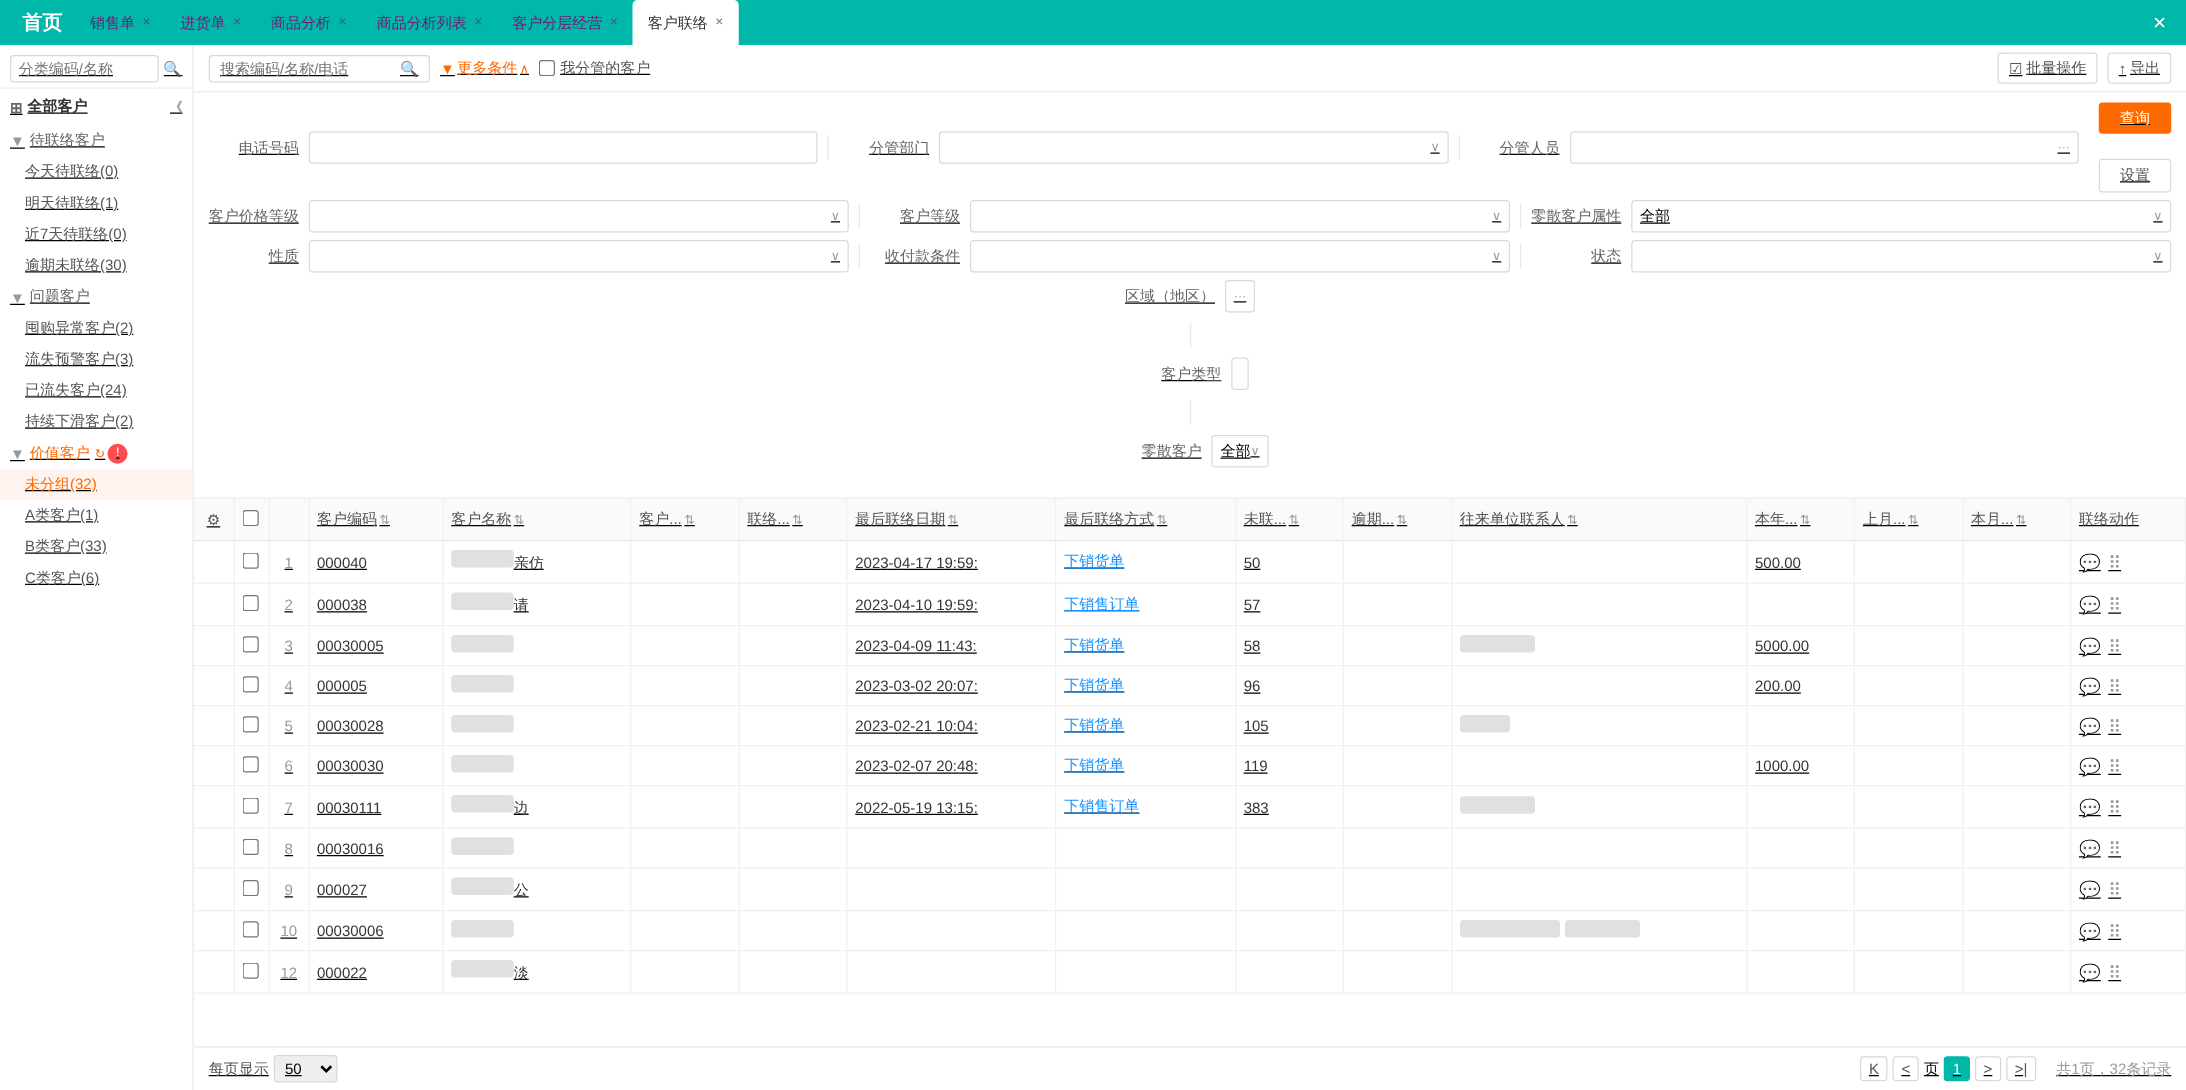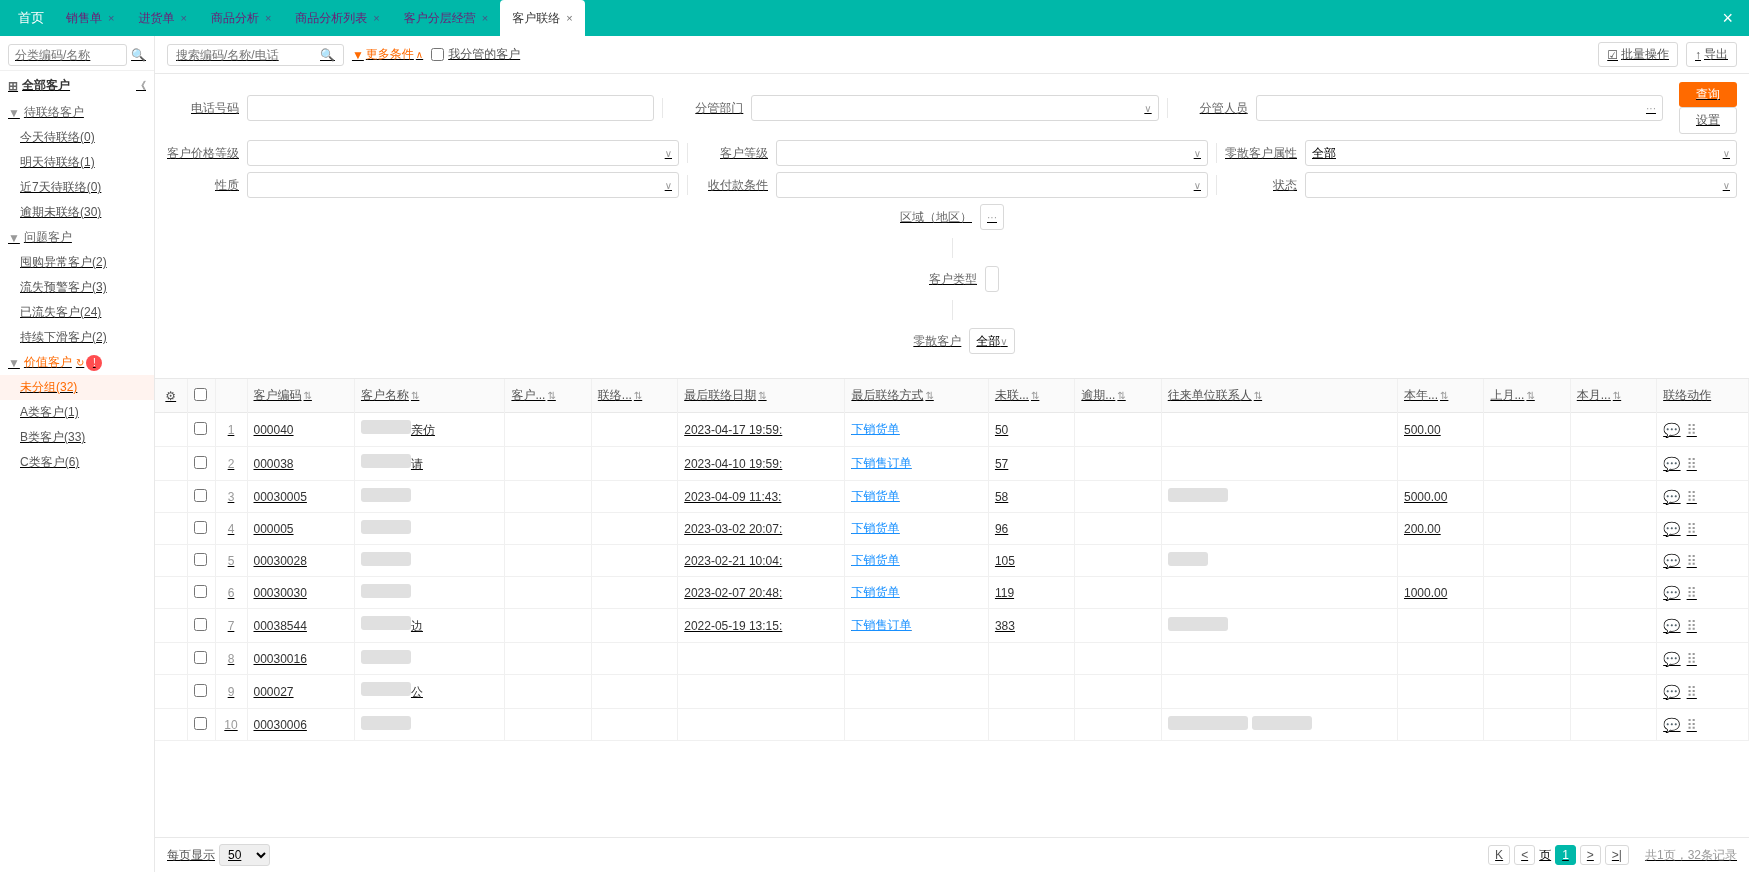--- a/index.html
+++ b/index.html
@@ -30,23 +30,24 @@
       border-radius: 4px 4px 0 0;
     }
     .top-nav .nav-tab .close-btn {
       margin-left: 6px;
       font-size: 11px;
       opacity: 0.7;
       cursor: pointer;
     }
     .top-nav .home-tab {
       color: #fff;
-      font-size: 13px;
+      font-size: 16px;
       padding: 0 10px;
       cursor: pointer;
+      font-weight: bold;
     }
     .top-nav-close {
       margin-left: auto;
       color: #fff;
       font-size: 18px;
       cursor: pointer;
       padding: 0 8px;
     }
 
     
@@ -249,21 +250,21 @@
       justify-content: space-between;
       cursor: pointer;
     }
     .filter-select .chevron {
       color: #999;
       font-size: 10px;
     }
     .filter-actions {
       display: flex;
       flex-direction: column;
-      gap: 0;
+      gap: 20px;
       margin-left: 8px;
     }
     .btn-query {
       background: #ff6a00;
       color: #fff;
       border: none;
       border-radius: 3px;
       padding: 4px 16px;
       cursor: pointer;
       font-size: 12px;
@@ -770,21 +771,21 @@
                 <div class="action-icons">
                   <span class="action-icon">💬</span>
                   <span class="action-icon">⠿</span>
                 </div>
               </td>
             </tr>
             <tr>
               <td></td>
               <td><input type="checkbox" style=""></td>
               <td class="row-num">7</td>
-              <td>00038544</td>
+              <td>00030111</td>
               <td style="min-width: 100px;"><span class="blurred" style="min-width:50px;"></span>边</td>
               <td></td>
               <td></td>
               <td>2022-05-19 13:15:</td>
               <td><span class="link-text">下销售订单</span></td>
               <td>383</td>
               <td></td>
               <td><span class="blurred" style="min-width:60px;"></span></td>
               <td></td>
               <td></td>
@@ -848,20 +849,43 @@
               <td class="row-num">10</td>
               <td>00030006</td>
               <td style="min-width: 100px;"><span class="blurred" style="min-width:50px;"></span></td>
               <td></td>
               <td></td>
               <td></td>
               <td></td>
               <td></td>
               <td></td>
               <td><span class="blurred" style="min-width:80px;"></span><span class="blurred" style="min-width:60px;margin-left:4px;"></span></td>
+              <td></td>
+              <td></td>
+              <td></td>
+              <td>
+                <div class="action-icons">
+                  <span class="action-icon">💬</span>
+                  <span class="action-icon">⠿</span>
+                </div>
+              </td>
+            </tr>
+            <tr>
+              <td></td>
+              <td><input type="checkbox" style=""></td>
+              <td class="row-num">12</td>
+              <td>000022</td>
+              <td style="min-width: 100px;"><span class="blurred" style="min-width:50px;"></span>淡</td>
+              <td></td>
+              <td></td>
+              <td></td>
+              <td></td>
+              <td></td>
+              <td></td>
+              <td></td>
               <td></td>
               <td></td>
               <td></td>
               <td>
                 <div class="action-icons">
                   <span class="action-icon">💬</span>
                   <span class="action-icon">⠿</span>
                 </div>
               </td>
             </tr>

